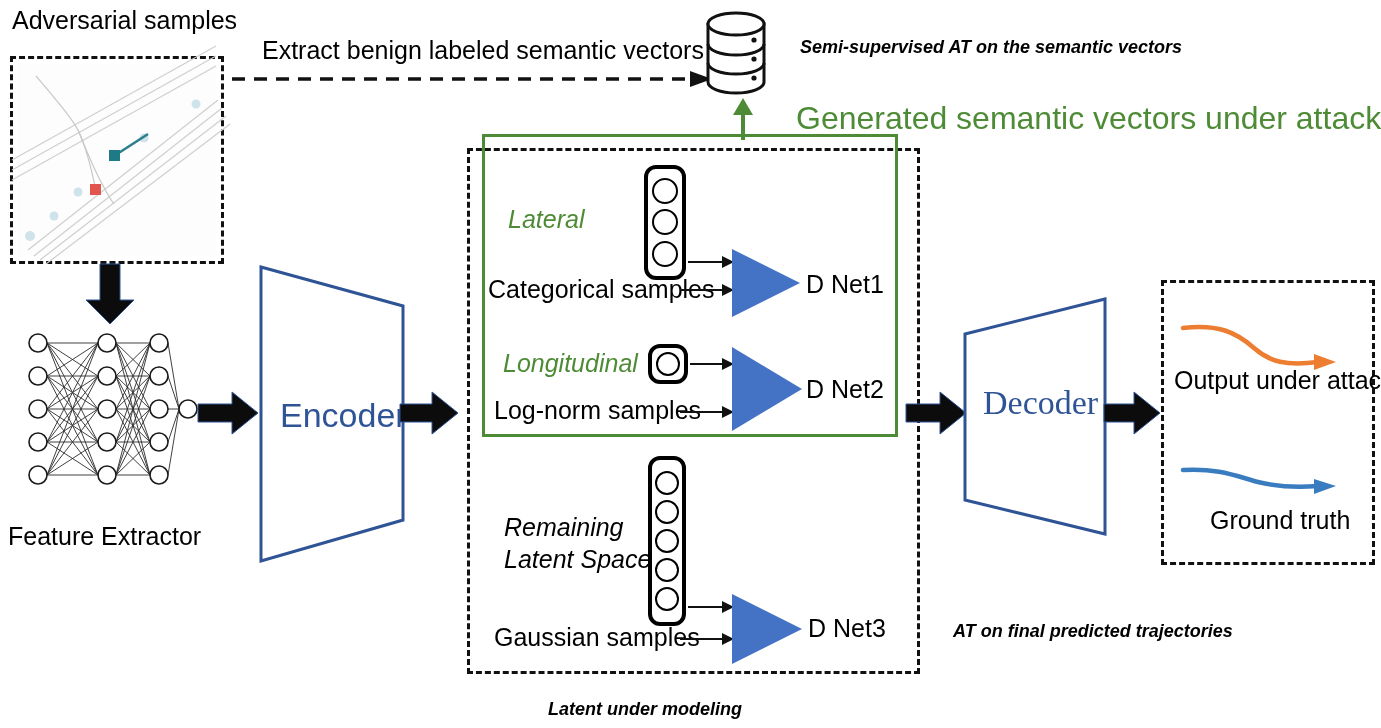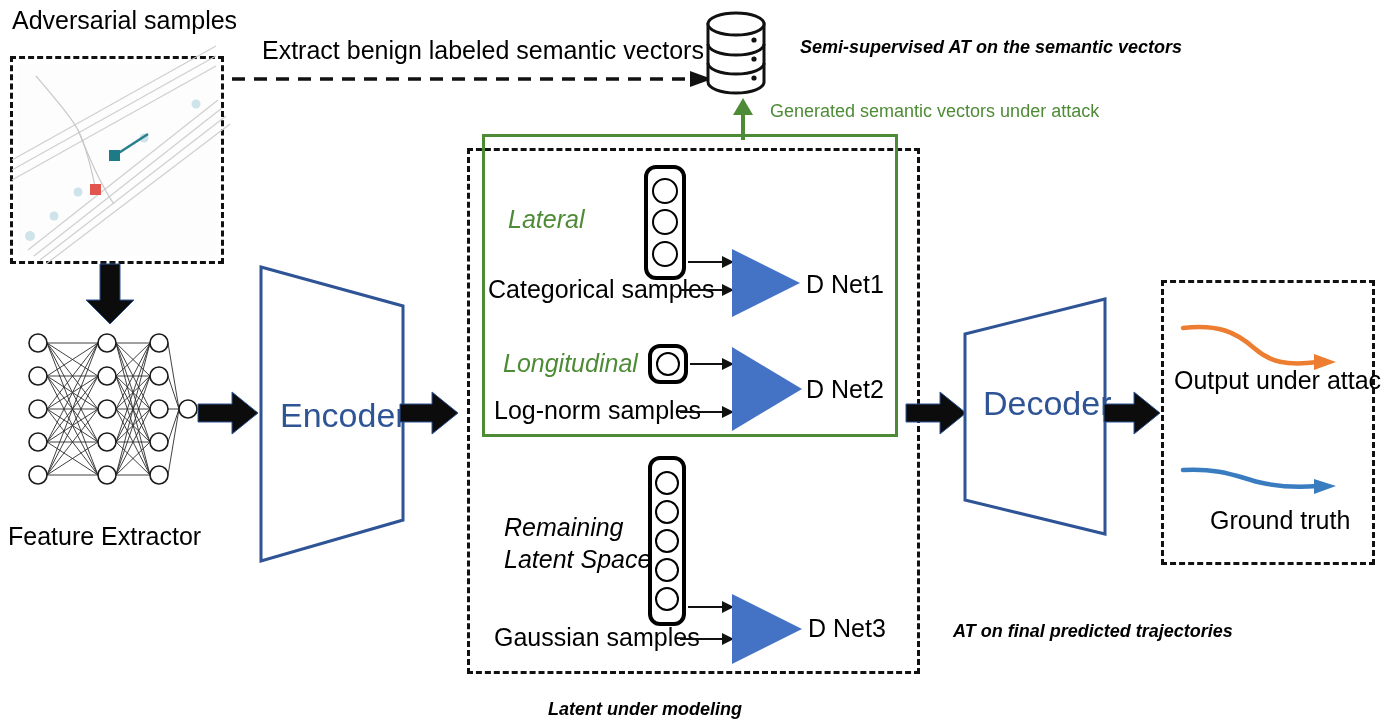--- a/index.html
+++ b/index.html
@@ -6,21 +6,21 @@
   body{width:1381px;height:728px;overflow:hidden;
        font-family:"Liberation Sans","DejaVu Sans",sans-serif;color:#000;}
   #stage{position:relative;width:1381px;height:728px;}
   .abs{position:absolute;}
   .txt{white-space:nowrap;line-height:1;}
 
   
   .t-plain   {font-size:25px;color:#000;}
   .t-boldital{font-size:18px;font-weight:bold;font-style:italic;color:#000;}
   .t-green-it{font-size:25px;font-style:italic;color:#4e8b36;}
-  .t-green   {font-size:18px;color:#4e8b36;}
+  .t-green   {font-size:32px;color:#4e8b36;margin-left:26px;}
   .t-ital    {font-size:25px;font-style:italic;color:#000;}
   .t-blue    {font-size:34px;color:#2f5496;}
   .t-dnet    {font-size:25px;color:#000;}
 
   
   .dashbox{border:3px dashed #111;box-sizing:border-box;background:transparent;}
   .greenbox{border:3px solid #4e8b36;box-sizing:border-box;background:transparent;}
 
   
   .capsule{border:4px solid #000;border-radius:12px;box-sizing:border-box;
@@ -276,21 +276,21 @@
 
   <div class="abs txt t-boldital" style="left:548px;top:700px;">Latent under modeling</div>
 
   <svg class="abs" style="left:906px;top:392px;" width="62" height="42">
     <polygon points="0,12 34,12 34,0 60,21 34,42 34,30 0,30" fill="#0c0c0c" stroke="#2f5496" stroke-width="1"></polygon>
   </svg>
 
   <svg class="abs" style="left:962px;top:296px;" width="146" height="242">
     <polygon points="3,38 143,3 143,238 3,204" fill="#ffffff" stroke="#2f5496" stroke-width="3"></polygon>
   </svg>
-  <div class="abs txt t-blue" style="left:983px;top:386px;">Decoder</div>
+  <div class="abs txt t-blue" style="left:983px;top:386px;font-family:Liberation Serif, serif;">Decoder</div>
 
   <svg class="abs" style="left:1104px;top:392px;" width="58" height="42">
     <polygon points="0,12 30,12 30,0 56,21 30,42 30,30 0,30" fill="#0c0c0c" stroke="#2f5496" stroke-width="1"></polygon>
   </svg>
 
   <div class="abs dashbox" style="left:1161px;top:280px;width:214px;height:285px;"></div>
 
   <svg class="abs" style="left:1178px;top:318px;" width="180" height="56">
     <path d="M5,10 C40,6 58,14 76,30 C92,44 108,48 140,44" fill="none" stroke="#ed7d31" stroke-width="4.5" stroke-linecap="round"></path>
     <polygon points="136,36 158,44 136,52" fill="#ed7d31"></polygon>

